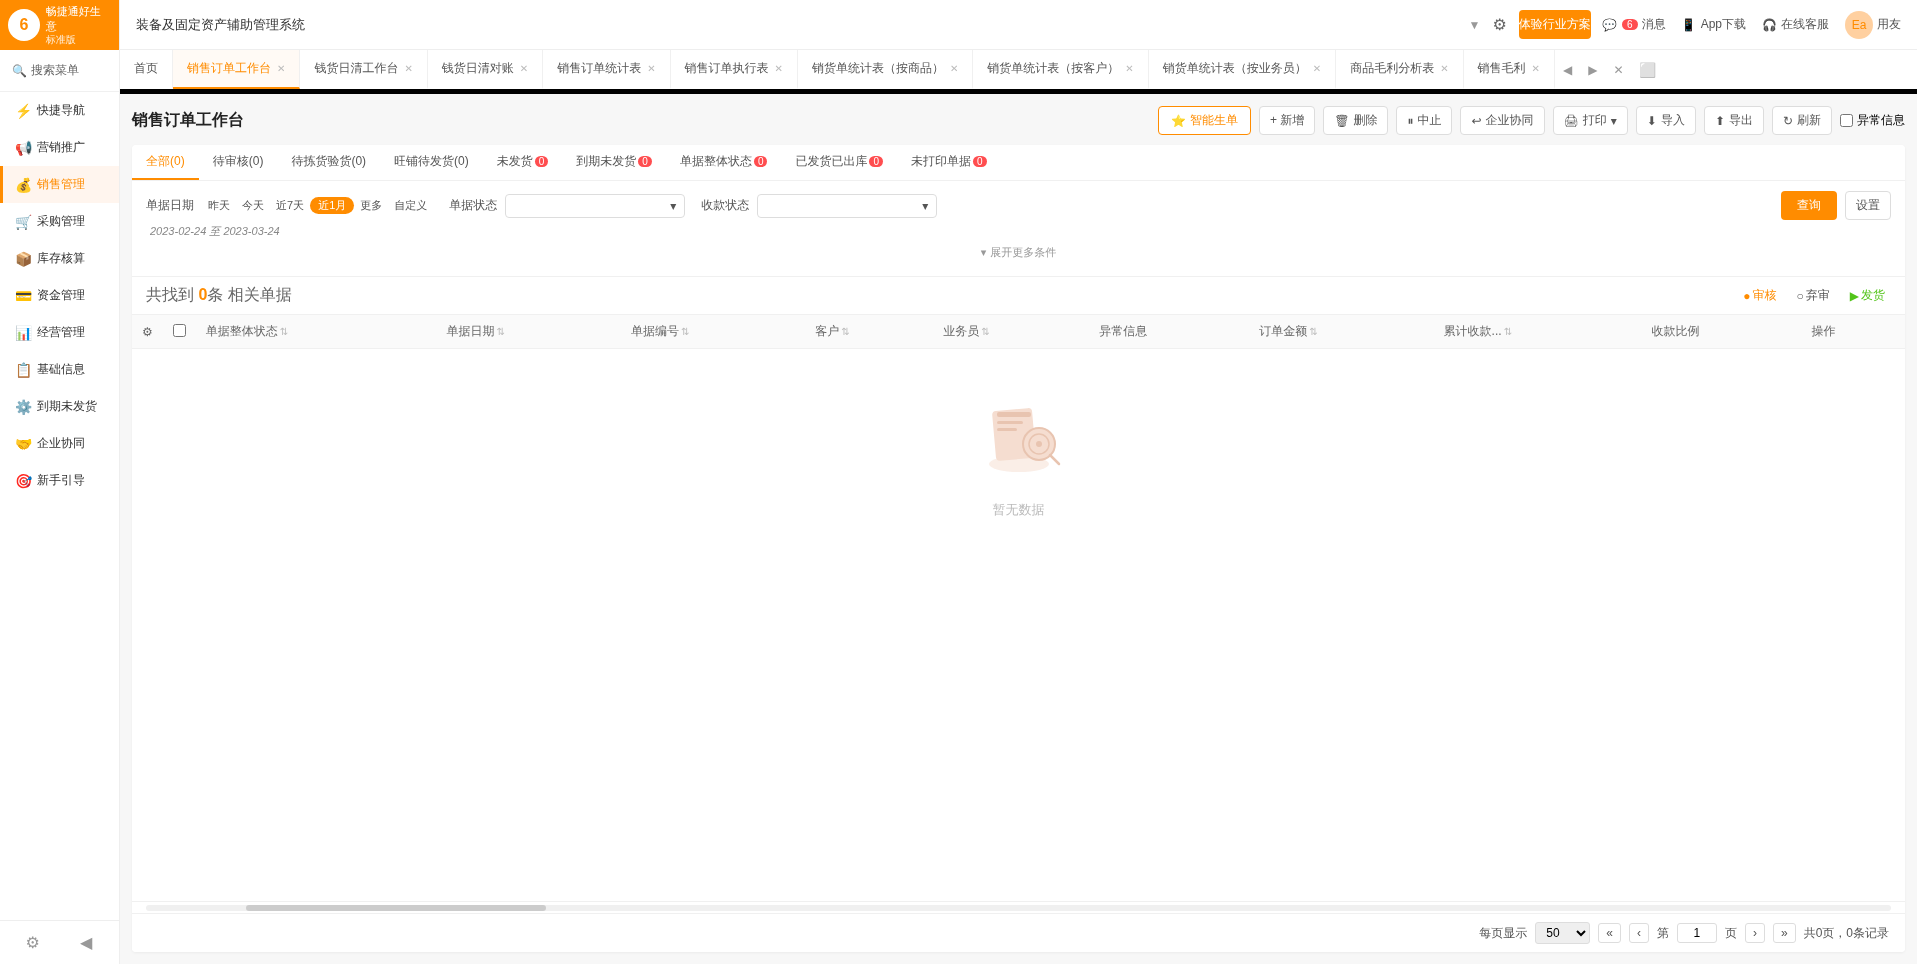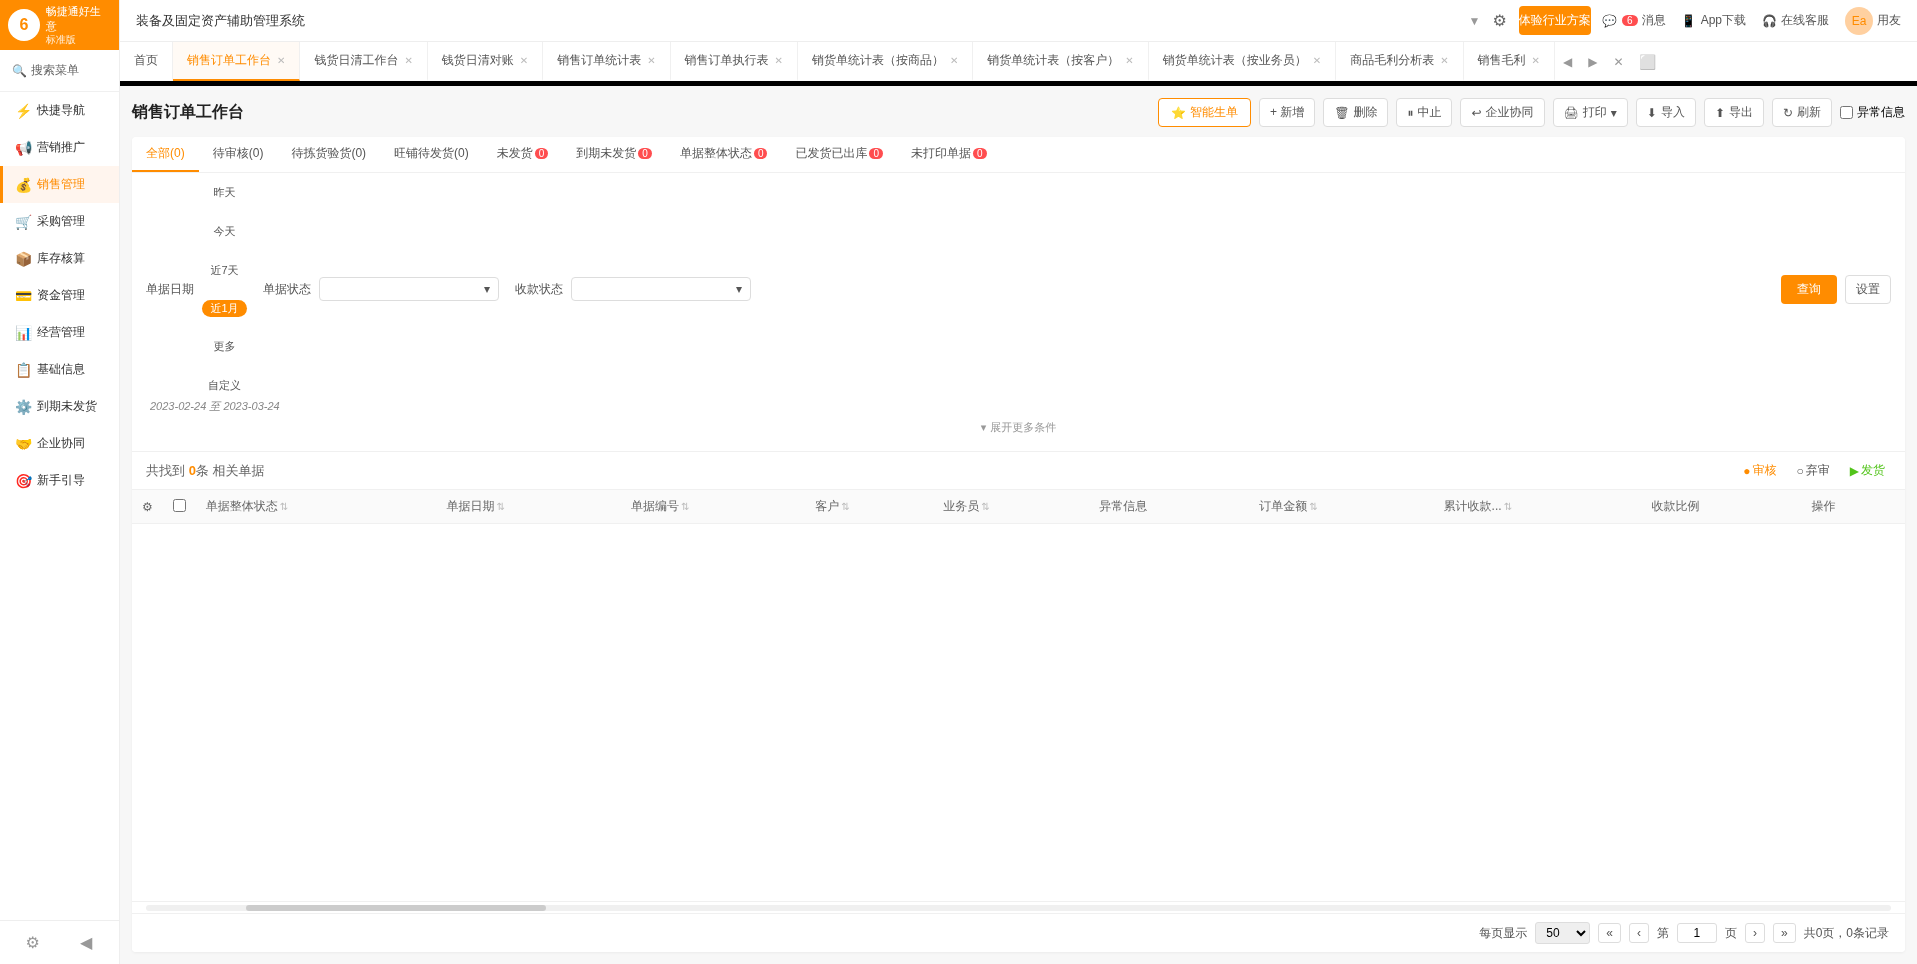--- a/index.html
+++ b/index.html
@@ -15,21 +15,21 @@
     .sidebar-nav-item { display: flex; align-items: center; gap: 6px; padding: 10px 12px; color: #333; cursor: pointer; font-size: 12px; border-left: 3px solid transparent; }
     .sidebar-nav-item.active { background: #fff5ee; color: #ff8c00; border-left-color: #ff8c00; }
     .sidebar-nav-item .nav-icon { font-size: 14px; width: 16px; text-align: center; }
     .sidebar-footer { margin-top: auto; border-top: 1px solid #eee; padding: 8px; display: flex; gap: 4px; }
     .sidebar-footer-btn { flex: 1; background: none; border: none; color: #999; font-size: 16px; cursor: pointer; padding: 4px; text-align: center; }
 
     
     .main { flex: 1; display: flex; flex-direction: column; overflow: hidden; }
 
     
-    .topbar { height: 42px; background: white; border-bottom: 1px solid #eee; display: flex; align-items: center; padding: 0 16px; gap: 12px; flex-shrink: 0; }
+    .topbar { height: 50px; background: white; border-bottom: 1px solid #eee; display: flex; align-items: center; padding: 0 16px; gap: 12px; flex-shrink: 0; }
     .topbar-title { color: #333; font-size: 13px; font-weight: 500; flex: 1; }
     .topbar-expand { color: #999; cursor: pointer; font-size: 12px; }
     .topbar-settings { color: #666; cursor: pointer; font-size: 16px; }
     .topbar-solution-btn { background: #ff8c00; color: white; border: none; border-radius: 4px; padding: 6px 0; font-size: 12px; cursor: pointer; }
     .topbar-right { display: flex; align-items: center; gap: 16px; margin-left: auto; }
     .topbar-right-item { display: flex; align-items: center; gap: 4px; color: #555; font-size: 12px; cursor: pointer; }
     .badge { background: #ff4d4f; color: white; border-radius: 10px; padding: 0 5px; font-size: 10px; min-width: 16px; text-align: center; }
     .user-avatar { width: 28px; height: 28px; background: #ffd0a0; border-radius: 50%; display: flex; align-items: center; justify-content: center; color: #ff8c00; font-size: 12px; }
 
     
@@ -54,28 +54,28 @@
     .filter-tabs { display: flex; gap: 0; background: white; border-radius: 4px 4px 0 0; border-bottom: 1px solid #f0f0f0; }
     .filter-tab { padding: 8px 14px; font-size: 12px; color: #555; cursor: pointer; border-bottom: 2px solid transparent; }
     .filter-tab.active { color: #ff8c00; border-bottom-color: #ff8c00; }
     .filter-tab .count-badge { background: #ff4d4f; color: white; border-radius: 10px; padding: 0 4px; font-size: 10px; margin-left: 2px; }
 
     
     .search-area { background: white; padding: 10px 14px; border-bottom: 1px solid #f0f0f0; }
     .search-row { display: flex; align-items: center; gap: 16px; }
     .search-field { display: flex; align-items: center; gap: 8px; }
     .search-label { color: #555; font-size: 12px; white-space: nowrap; }
-    .date-range-btns { display: flex; gap: 20px; align-items: center; flex-direction: column; }
+    .date-range-btns { display: flex; gap: 0; align-items: center; }
     .date-btn { padding: 2px 6px; font-size: 11px; color: #555; cursor: pointer; border-radius: 3px; }
     .date-btn.active { background: #ff8c00; color: white; border-radius: 10px; padding: 1px 8px; }
     .date-text { font-size: 11px; color: #888; }
     .select-field { border: 1px solid #ddd; border-radius: 4px; padding: 4px 8px; font-size: 12px; color: #555; min-width: 180px; display: flex; align-items: center; justify-content: space-between; cursor: pointer; background: white; }
     .expand-more { display: flex; align-items: center; justify-content: center; color: #999; font-size: 11px; cursor: pointer; gap: 4px; padding: 6px; }
     .table-toolbar { display: flex; align-items: center; justify-content: space-between; padding: 8px 14px; border-bottom: 1px solid #f0f0f0; }
-    .result-count { font-size: 13px; color: #666; }
+    .result-count { font-size: 16px; color: #666; }
     .result-count strong { color: #ff8c00; }
     .table-btns { display: flex; gap: 8px; }
     .table-btn { font-size: 12px; color: #555; cursor: pointer; display: flex; align-items: center; gap: 2px; padding: 2px 6px; border-radius: 3px; }
     .table-btn.review { color: #ff8c00; }
     .table-btn.cancel { color: #555; }
     .table-btn.ship { color: #52c41a; }
 
     table { width: 100%; border-collapse: collapse; font-size: 12px; }
     thead tr { background: #fafafa; }
     th { padding: 8px 10px; text-align: left; color: #666; font-weight: 500; border-bottom: 1px solid #f0f0f0; white-space: nowrap; }
@@ -398,20 +398,34 @@
               <th><span>订单金额</span><span class="sort-icon">⇅</span></th>
               <th><span>累计收款...</span><span class="sort-icon">⇅</span></th>
               <th><span>收款比例</span></th>
               <th><span>操作</span></th>
             </tr>
           </thead>
           <tbody>
           </tbody>
         </table>
 
+        <div class="empty-state">
+          <svg class="empty-icon" viewBox="0 0 100 100" xmlns="http://www.w3.org/2000/svg">
+            <ellipse cx="50" cy="75" rx="30" ry="8" fill="#f5ddd0" opacity="0.5"></ellipse>
+            <rect x="25" y="20" width="40" height="50" rx="4" fill="#f5ddd0" transform="rotate(-5 50 45)"></rect>
+            <rect x="28" y="23" width="34" height="5" rx="2" fill="#e8c4b0"></rect>
+            <rect x="28" y="32" width="26" height="3" rx="1.5" fill="#e8c4b0"></rect>
+            <rect x="28" y="39" width="20" height="3" rx="1.5" fill="#e8c4b0"></rect>
+            <circle cx="70" cy="55" r="16" fill="#f5ddd0" stroke="#e8c4b0" stroke-width="2"></circle>
+            <circle cx="70" cy="55" r="10" fill="none" stroke="#e8c4b0" stroke-width="1.5"></circle>
+            <line x1="81" y1="66" x2="90" y2="75" stroke="#e8c4b0" stroke-width="2.5" stroke-linecap="round"></line>
+            <circle cx="70" cy="55" r="3" fill="#e8c4b0"></circle>
+          </svg>
+          <span>暂无数据</span>
+        </div>
       </div>
 
       <div class="scrollbar-area">
         <div class="scrollbar-track">
           <div class="scrollbar-thumb"></div>
         </div>
       </div>
 
       <div class="pagination">
         <span>每页显示</span>

